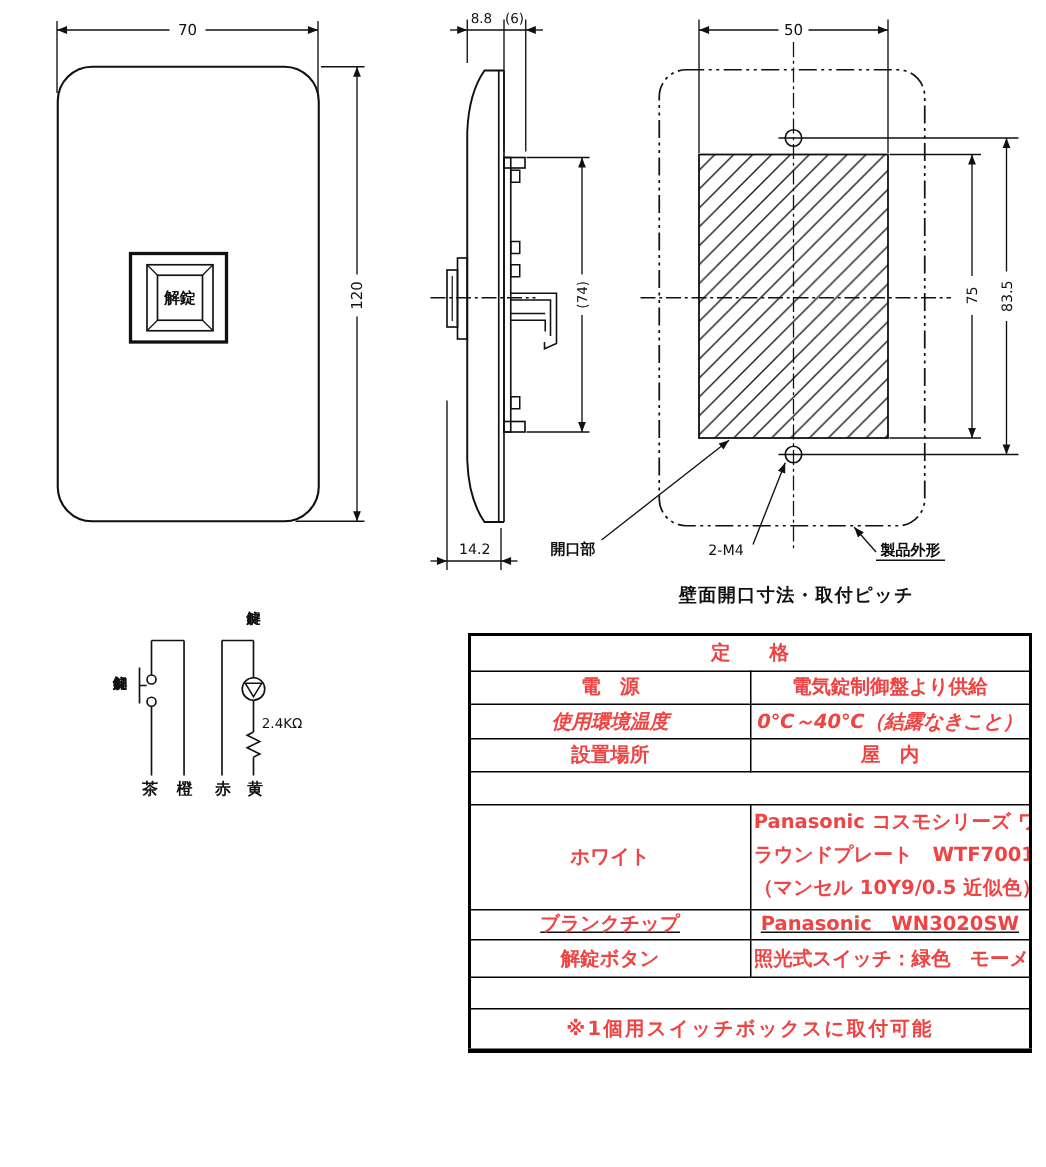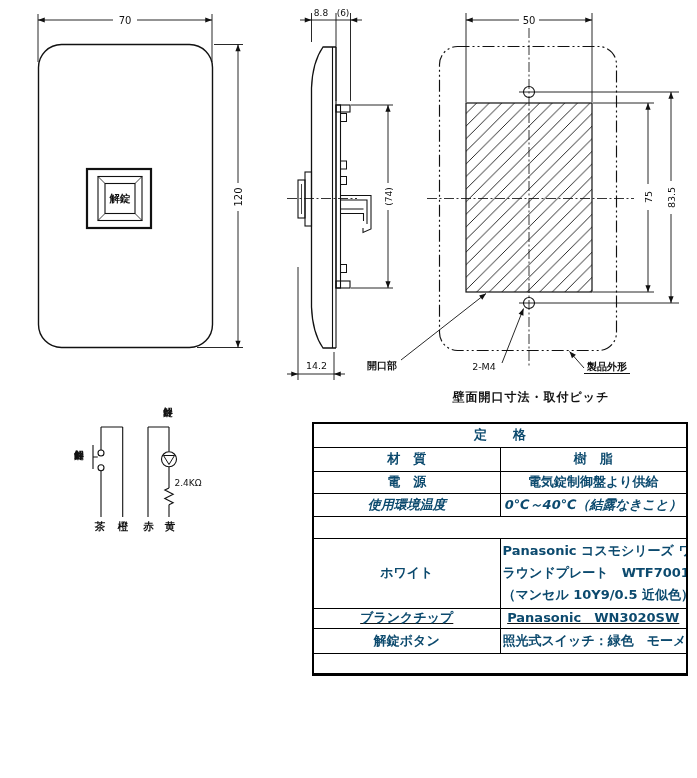--- a/index.html
+++ b/index.html
@@ -15,21 +15,21 @@
   .btn-txt{font-size:10.5px;font-weight:bold;}
   .cap{font-size:12px;font-weight:bold;letter-spacing:1px;}
   .clr{font-size:10.5px;font-weight:bold;}
   .ohm{font-size:9px;}
   .v-label{position:absolute;writing-mode:vertical-rl;text-orientation:upright;
            font-size:9.5px;font-weight:bold;line-height:12px;letter-spacing:0px;color:#111;}
   
   .spec-table{position:absolute;left:312px;top:422px;width:376px;border-collapse:collapse;
               table-layout:fixed;border:2px solid #000;border-bottom:3px solid #000;}
   .spec-table td{border:1.5px solid #000;padding:0 2px;text-align:center;vertical-align:middle;
-                 font-size:13px;font-weight:bold;color:#0c4a6e;overflow:hidden;white-space:nowrap;}
+                 font-size:13px;font-weight:bold;color:#ef4444;overflow:hidden;white-space:nowrap;}
   .spec-table td.c1{width:102px;}
   .plate-line{line-height:22px;white-space:nowrap;}
   .ls2{letter-spacing:1.5px;}
 </style>
 </head>
 <body>
 
 <div class="canvas">
 
 <svg width="697" height="560" viewBox="0 0 697 560">
@@ -162,31 +162,31 @@
 </svg>
 
 <div class="v-label" style="left:73px;top:443px;">解錠釦</div>
 <div class="v-label" style="left:162px;top:400px;">解錠</div>
 
 <table class="spec-table">
   <tbody>
     <tr style="height:24px;">
           <td colspan="2">定　　格</td>
         </tr>
-    <tr style="height:24px;">
-      <td class="c1">材　質</td>
-      <td>樹　脂</td>
-    </tr>
     <tr style="height:22px;">
       <td class="c1">電　源</td>
       <td>電気錠制御盤より供給</td>
     </tr>
     <tr style="height:23px;font-style:italic;">
       <td class="c1">使用環境温度</td>
       <td>0℃～40℃（結露なきこと）</td>
+    </tr>
+    <tr style="height:22px;">
+      <td class="c1">設置場所</td>
+      <td>屋　内</td>
     </tr>
     <tr style="height:22px;">
           <td colspan="2"></td>
         </tr>
     <tr style="height:70px;">
       <td class="c1">ホワイト</td>
       <td>
         <div class="plate-line">Panasonic コスモシリーズ ワイド21</div>
         <div class="plate-line">ラウンドプレート　WTF7001W　ホワイト</div>
         <div class="plate-line">（マンセル 10Y9/0.5 近似色）</div>
@@ -196,16 +196,19 @@
       <td class="c1">ブランクチップ</td>
       <td>Panasonic　WN3020SW</td>
     </tr>
     <tr style="height:25px;">
       <td class="c1">解錠ボタン</td>
       <td>照光式スイッチ：緑色　モーメンタリ動作</td>
     </tr>
     <tr style="height:21px;">
           <td colspan="2"></td>
         </tr>
+    <tr style="height:28px;">
+      <td colspan="2" class="ls2">※1個用スイッチボックスに取付可能</td>
+    </tr>
   </tbody>
 </table>
 
 </div>
 
 </body></html>

